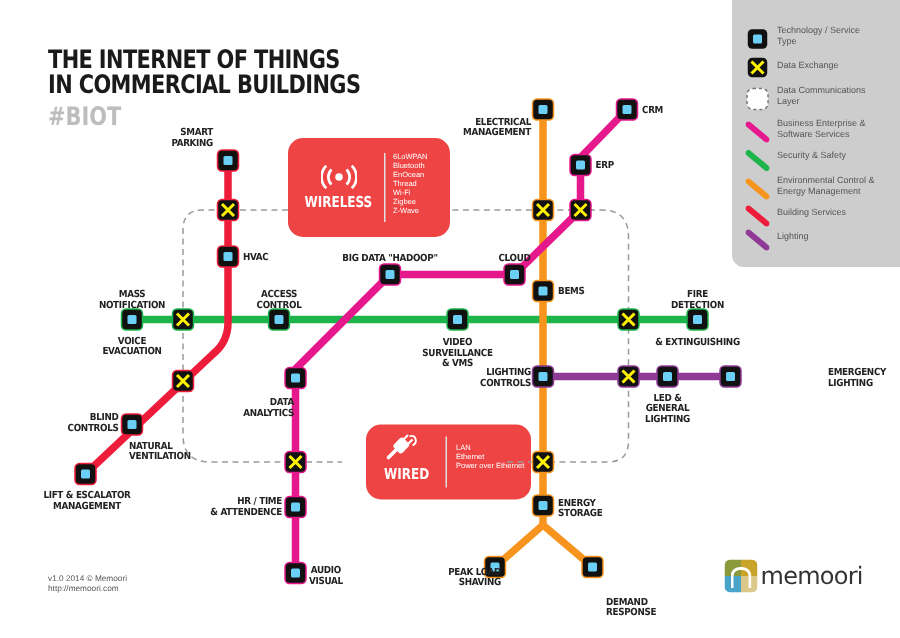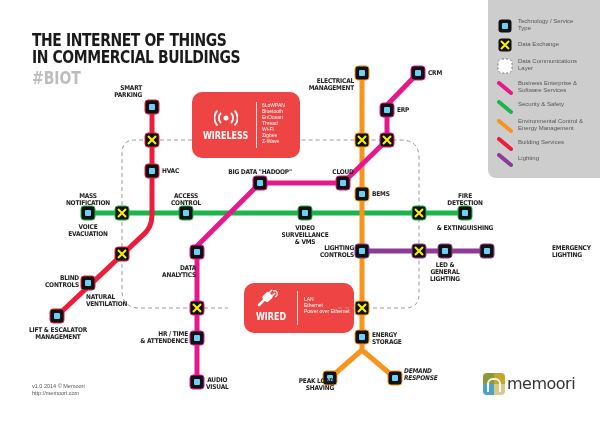--- a/index.html
+++ b/index.html
@@ -258,21 +258,21 @@
 <div class="lbl c" style="left:430px;top:225px;width:70px;">&amp; EXTINGUISHING</div>
 <div class="lbl c" style="left:430px;top:262px;width:30px;white-space:pre;">LED &amp;
 GENERAL
 LIGHTING</div>
 <div class="lbl" style="left:524px;top:245px;white-space:pre;padding-left:28px;">EMERGENCY
 LIGHTING</div>
 <div class="lbl" style="left:372px;top:332px;white-space:pre;">ENERGY
 STORAGE</div>
 <div class="lbl r" style="right:266px;top:378px;white-space:pre;">PEAK LOAD
 SHAVING</div>
-<div class="lbl" style="left:404px;top:368px;white-space:pre;font-style:italic;">DEMAND
+<div class="lbl" style="left:404px;top:398px;white-space:pre;">DEMAND
 RESPONSE</div>
 
 <div class="legend">
   <div class="leg-item" style="top:16px;">
     <svg width="14" height="14" style="position:absolute;left:10px;top:3px;">
         <rect x="0.5" y="0.5" width="13" height="13" rx="3" fill="#111"></rect>
         <rect x="4" y="4" width="6" height="6" rx="1" fill="#6ccff6"></rect>
       </svg>
     <div class="leg-text" style="top:2px;width:60px;">Technology / Service Type</div>
   </div>

